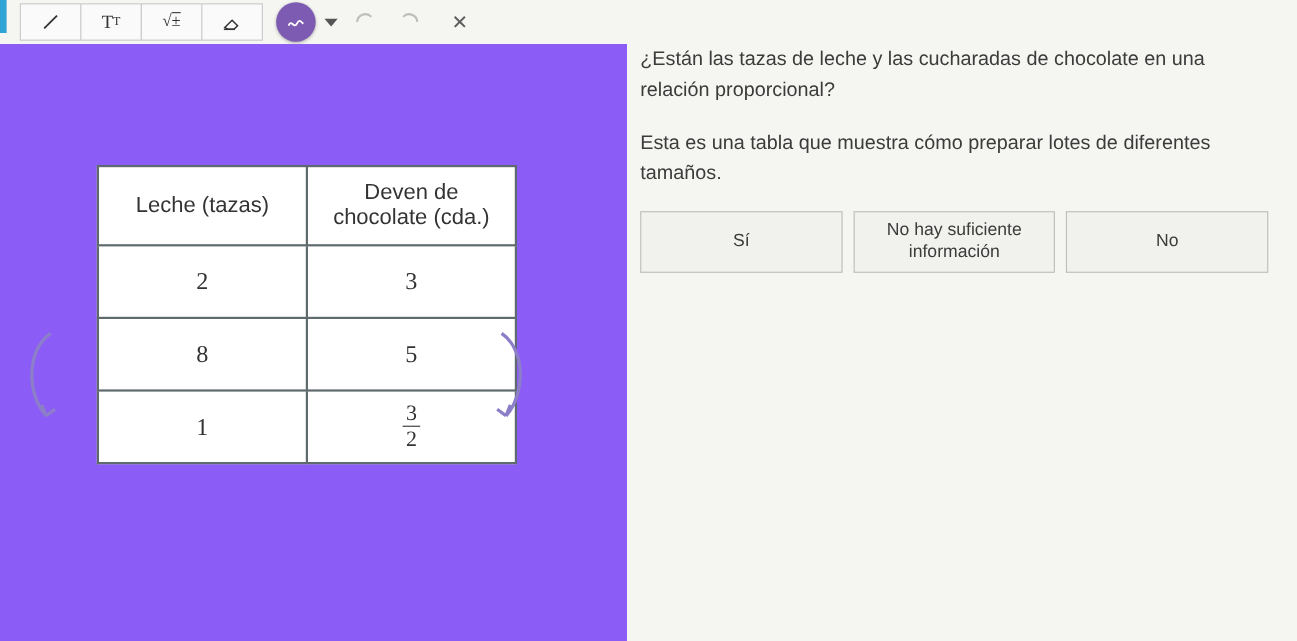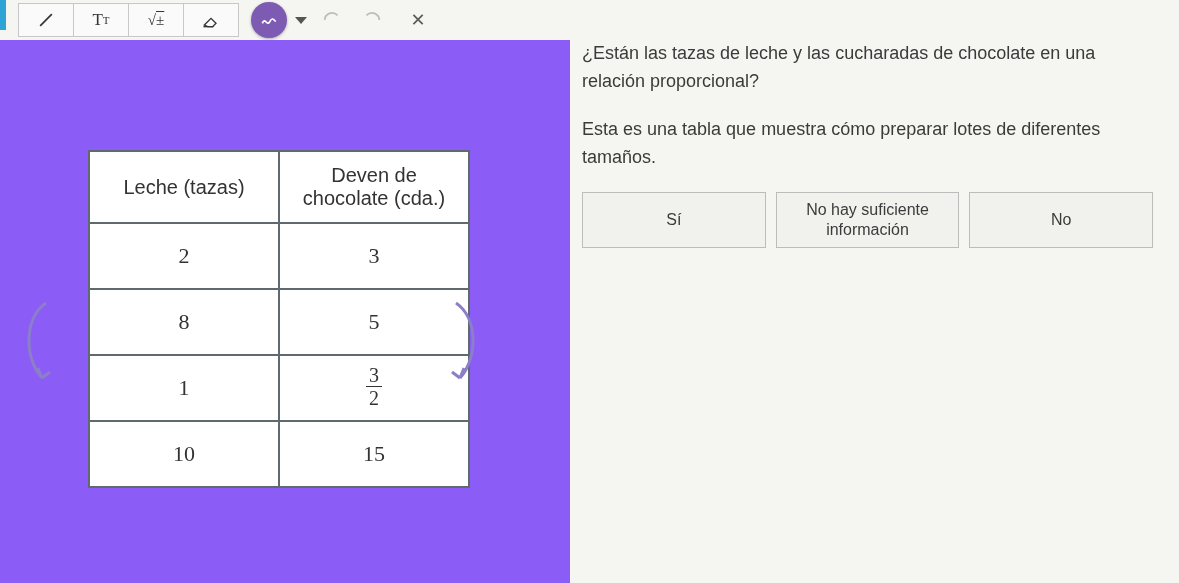--- a/index.html
+++ b/index.html
@@ -237,24 +237,20 @@
         </tr>
         <tr>
           <td>1</td>
           <td>
             <span class="frac">
               <span class="num">3</span>
               <span class="den">2</span>
             </span>
           </td>
         </tr>
-        <tr>
-          <td>10</td>
-          <td>15</td>
-        </tr>
       </tbody>
     </table>
   </div>
 
   <div class="right-pane">
     <p>¿Están las tazas de leche y las cucharadas de chocolate en una relación proporcional?</p>
     <p>Esta es una tabla que muestra cómo preparar lotes de diferentes tamaños.</p>
 
     <div class="answers">
       <div class="ans">Sí</div>

